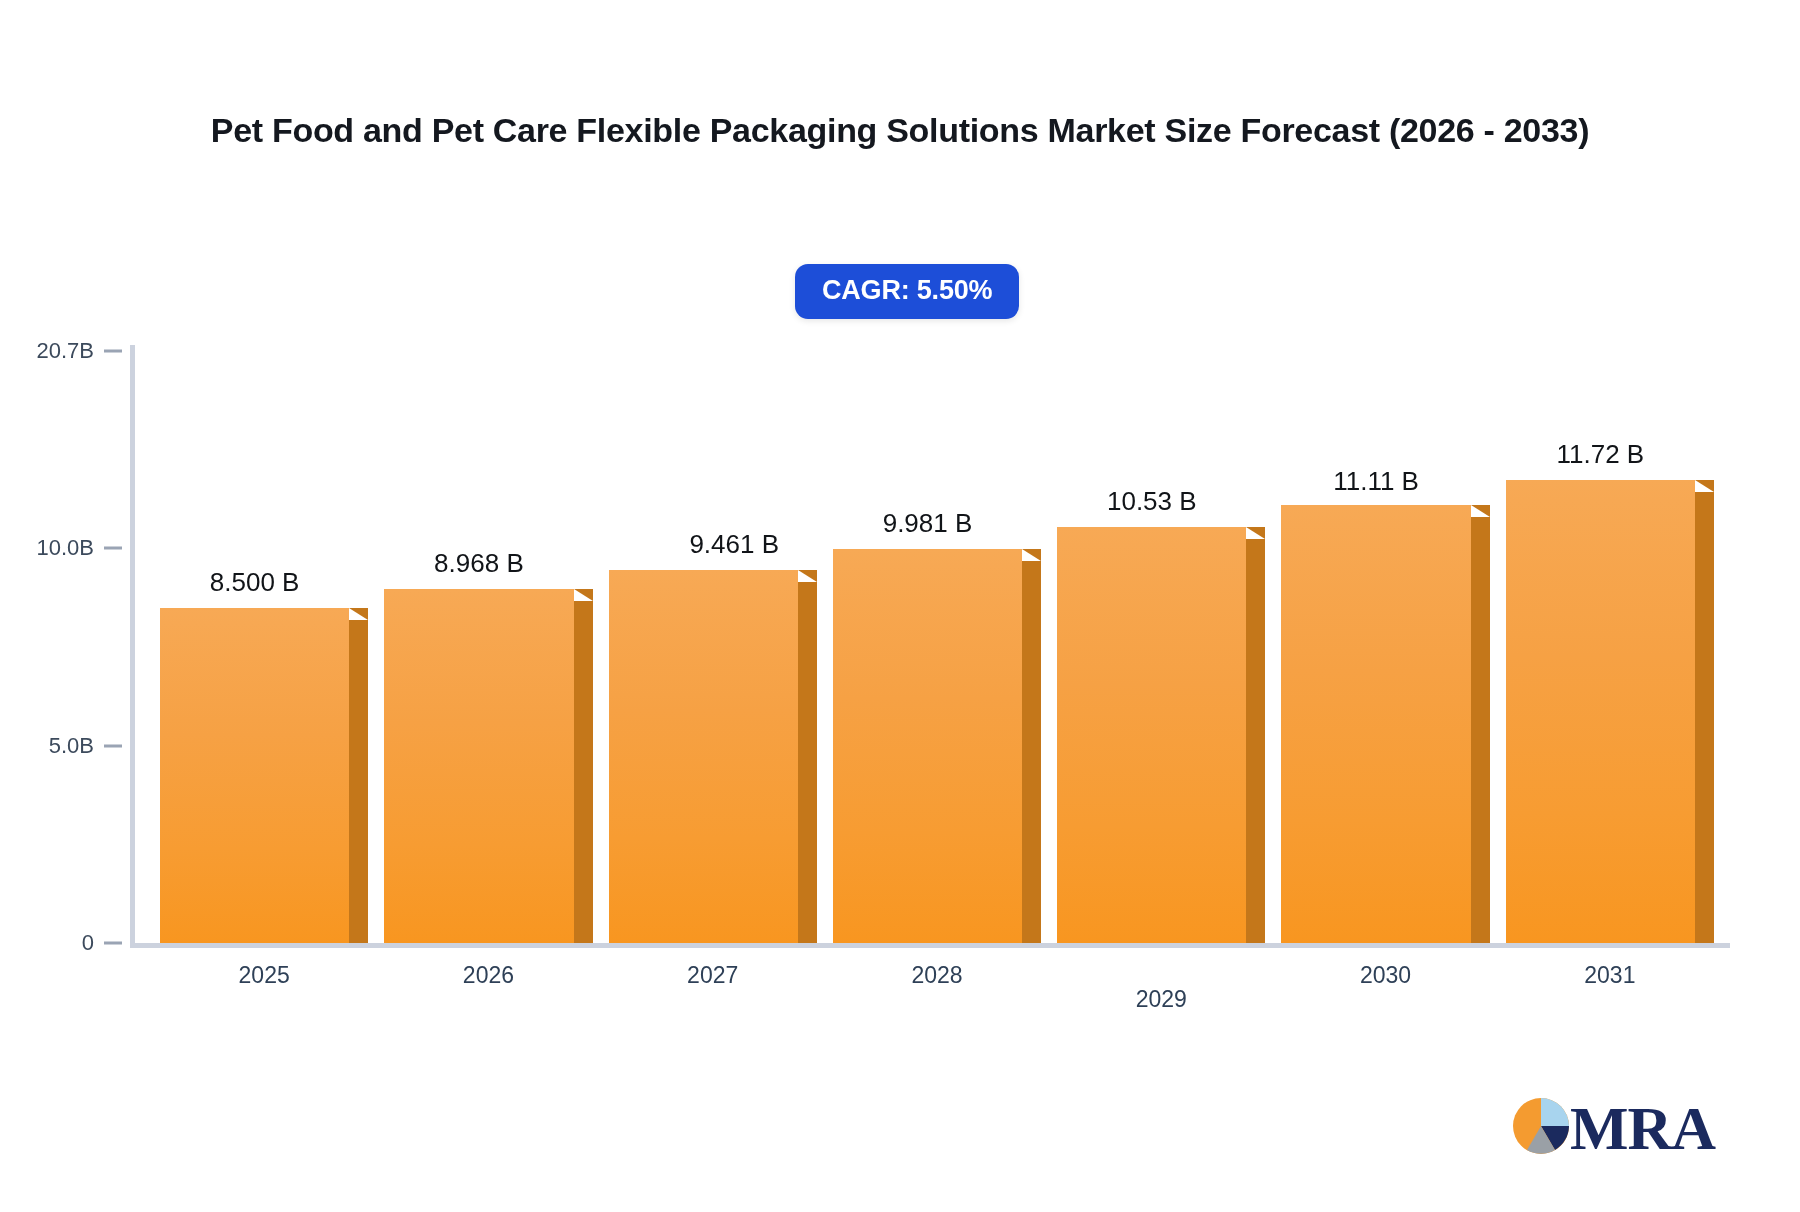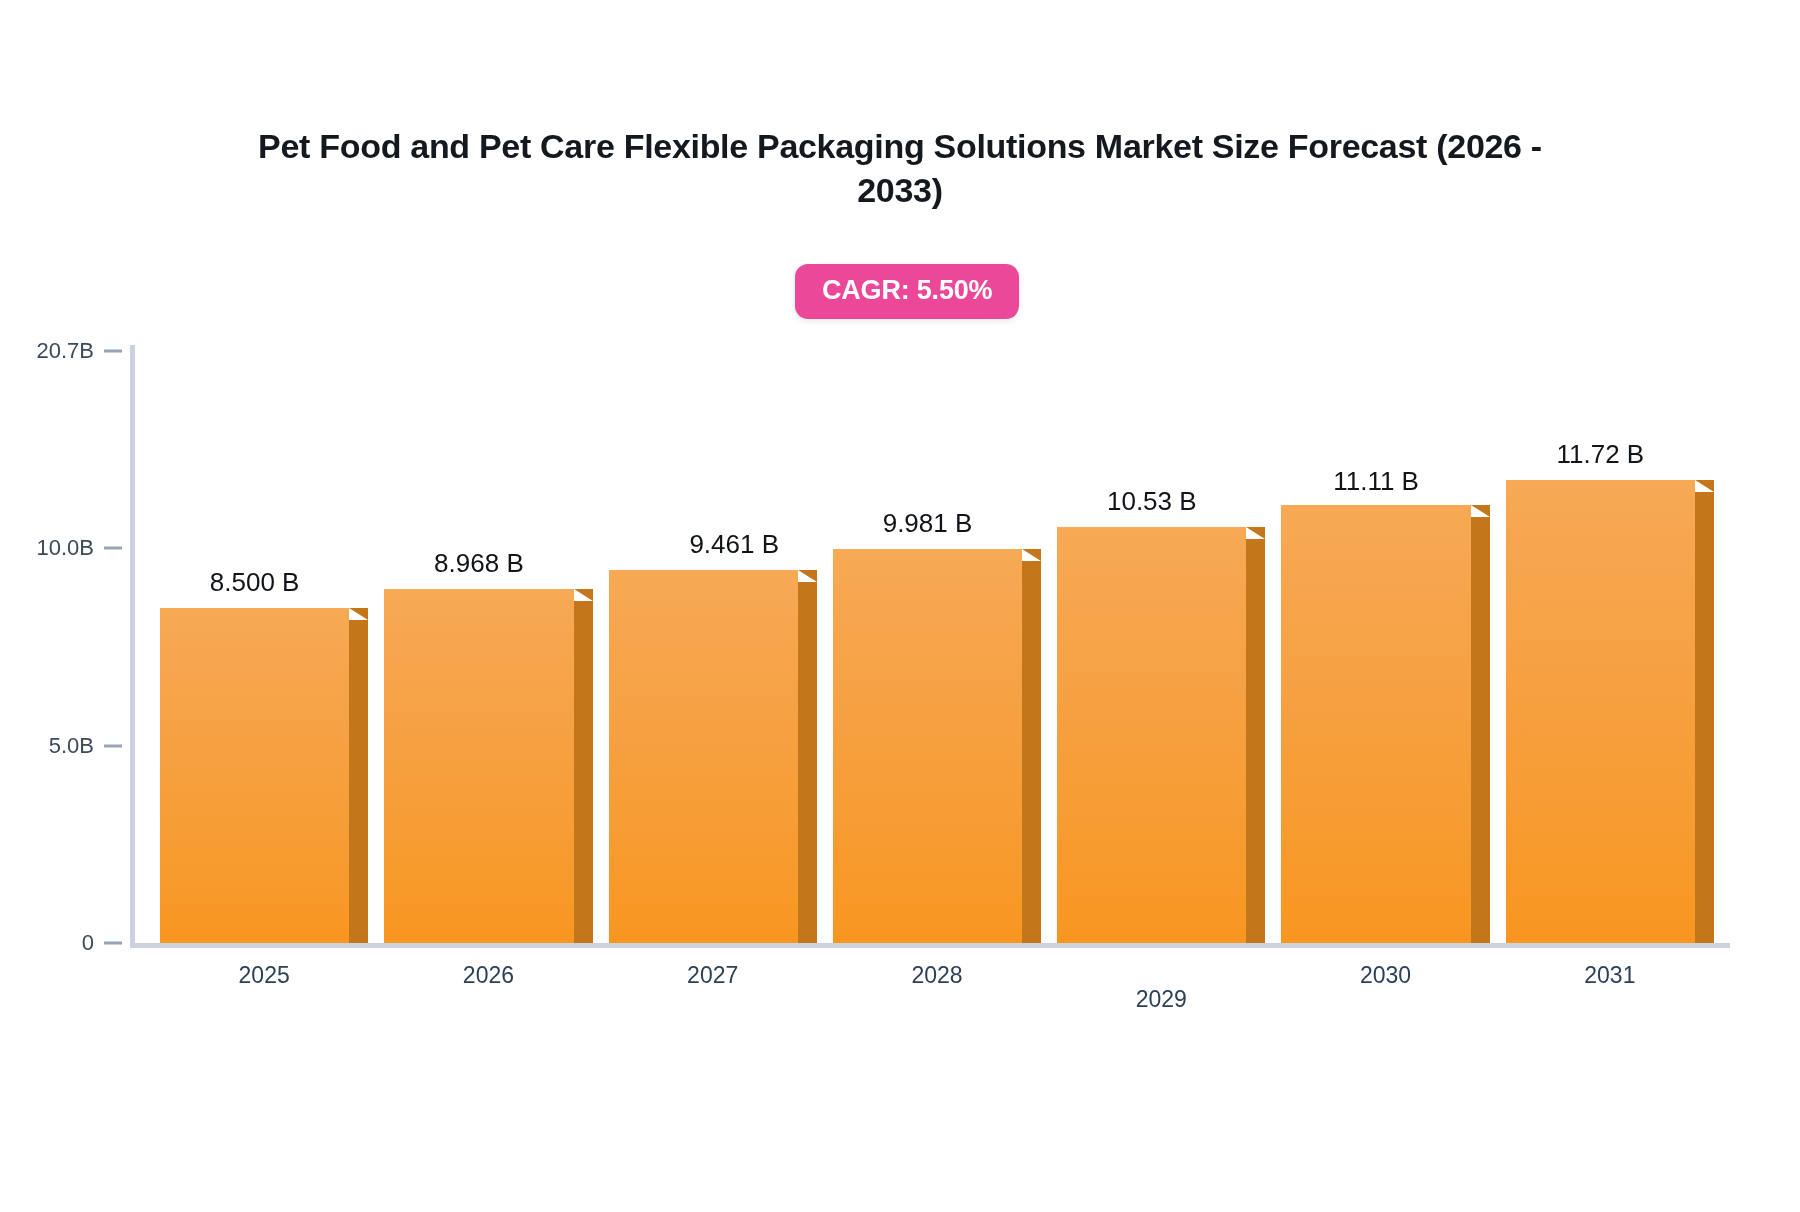--- a/index.html
+++ b/index.html
@@ -27,40 +27,40 @@
     width: 1580px;
     text-align: center;
   }
   .chart-title {
     font-family: "Liberation Sans", sans-serif;
     font-size: 34px;
     font-weight: bold;
     color: #14181f;
     line-height: 1.3;
     letter-spacing: -0.3px;
-    margin: 16px;
+    margin: 0;
     padding: 0 90px;
   }
   .chart-subtitle {
     position: absolute;
     left: 0;
     top: 228px;
     width: 1800px;
     text-align: center;
     font-size: 27px;
     font-weight: 500;
     color: #2e4057;
     letter-spacing: -0.2px;
   }
   .cagr-badge {
     position: absolute;
     left: 795px;
     top: 264px;
     padding: 11px 27px 13px 27px;
-    background: #ec4899;
+    background: #1d4ed8;
     color: #ffffff;
     font-size: 27px;
     font-weight: bold;
     border-radius: 13px;
     letter-spacing: -0.2px;
     box-shadow: 0 2px 6px rgba(0,0,0,0.10);
     white-space: nowrap;
   }
 
   
@@ -238,14 +238,25 @@
         <div class="bar-value-label" style="left: 1376.07px; top: 466px;">11.11 B</div>
         <div class="bar-group" style="left: 1505.71px; top: 480.451px; width: 208.286px; height: 462.549px;">
           <div class="bar-front" style="width: 189.286px; height: 462.549px;"></div>
           <div class="bar-side" style="left: 189.286px; height: 450.549px;"></div>
           <div class="bar-side-top" style="left: 189.286px; top: 0px; border-width: 12px 0px 0px 19px; border-color: rgb(196, 119, 26) transparent transparent;"></div>
         </div>
         <div class="bar-value-label" style="left: 1600.36px; top: 439.451px;">11.72 B</div>
       </div>
   </div>
 
+  <div class="logo">
+    <span class="logo-mark">
+      <svg width="62" height="62" viewBox="0 0 62 62" aria-hidden="true">
+        <circle cx="31" cy="31" r="28" fill="#F49B30"></circle>
+        <path d="M31 31 L31 3 A28 28 0 0 1 59 31 Z" fill="#A8D4EE"></path>
+        <path d="M31 31 L59 31 A28 28 0 0 1 45 55 Z" fill="#1b2a5e"></path>
+        <path d="M31 31 L45 55 A28 28 0 0 1 17 55 Z" fill="#9AA0A6"></path>
+      </svg>
+    </span>
+    <span class="logo-text">MRA</span>
+  </div>
 
 </div>
 
 </body></html>

